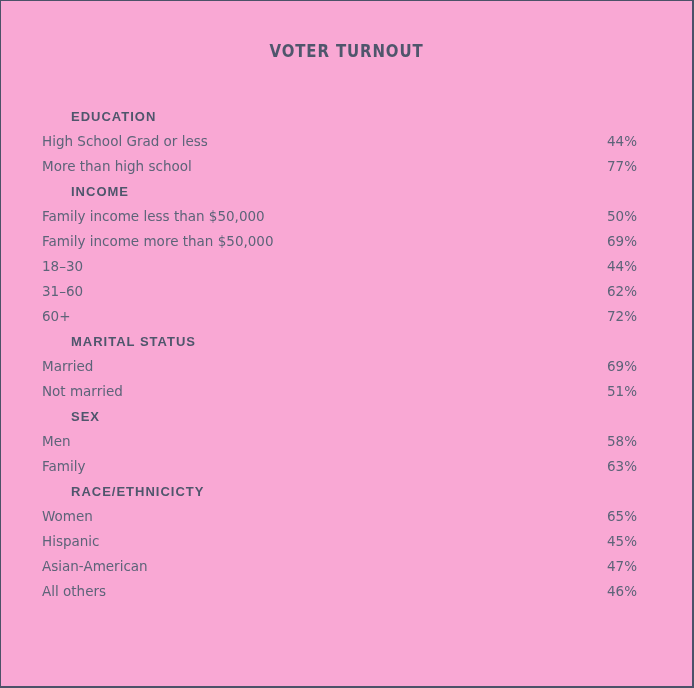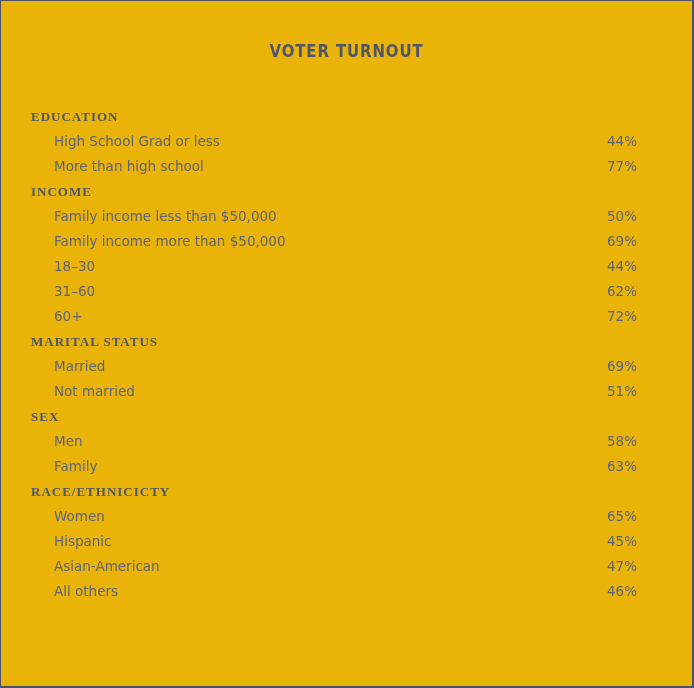--- a/index.html
+++ b/index.html
@@ -14,21 +14,21 @@
     }
     .frame {
       position: relative;
       box-sizing: border-box;
       width: 694px;
       height: 688px;
       border-top: 1px solid #4c5268;
       border-left: 1px solid #4c5268;
       border-right: 2px solid #4c5268;
       border-bottom: 2px solid #4c5268;
-      background: #eab308;
+      background: #f9a8d4;
     }
     .title {
       position: absolute;
       top: 40px;
       left: 0;
       right: 0;
       text-align: center;
       font-family: "DejaVu Sans", sans-serif;
       font-weight: bold;
       font-size: 17px;
@@ -39,37 +39,38 @@
     }
     .table {
       position: absolute;
       top: 103px;
       left: 30px;
       width: 600px;
     }
     .section-head {
       height: 25px;
       line-height: 25px;
-      font-family: Liberation Serif, serif;
+      font-family: Liberation Sans, sans-serif;
       font-weight: bold;
       font-size: 13px;
       letter-spacing: 1px;
       color: #4f566c;
+      margin-left: 40px;
     }
     .row {
       position: relative;
       height: 25px;
       line-height: 25px;
       font-family: "DejaVu Sans", sans-serif;
       font-size: 13.5px;
       color: #5d6479;
     }
     .row .label {
       position: absolute;
-      left: 23px;
+      left: 11px;
       top: 0;
       white-space: nowrap;
     }
     .row .value {
       position: absolute;
       left: 576px;
       top: 0;
       white-space: nowrap;
     }
   </style>

